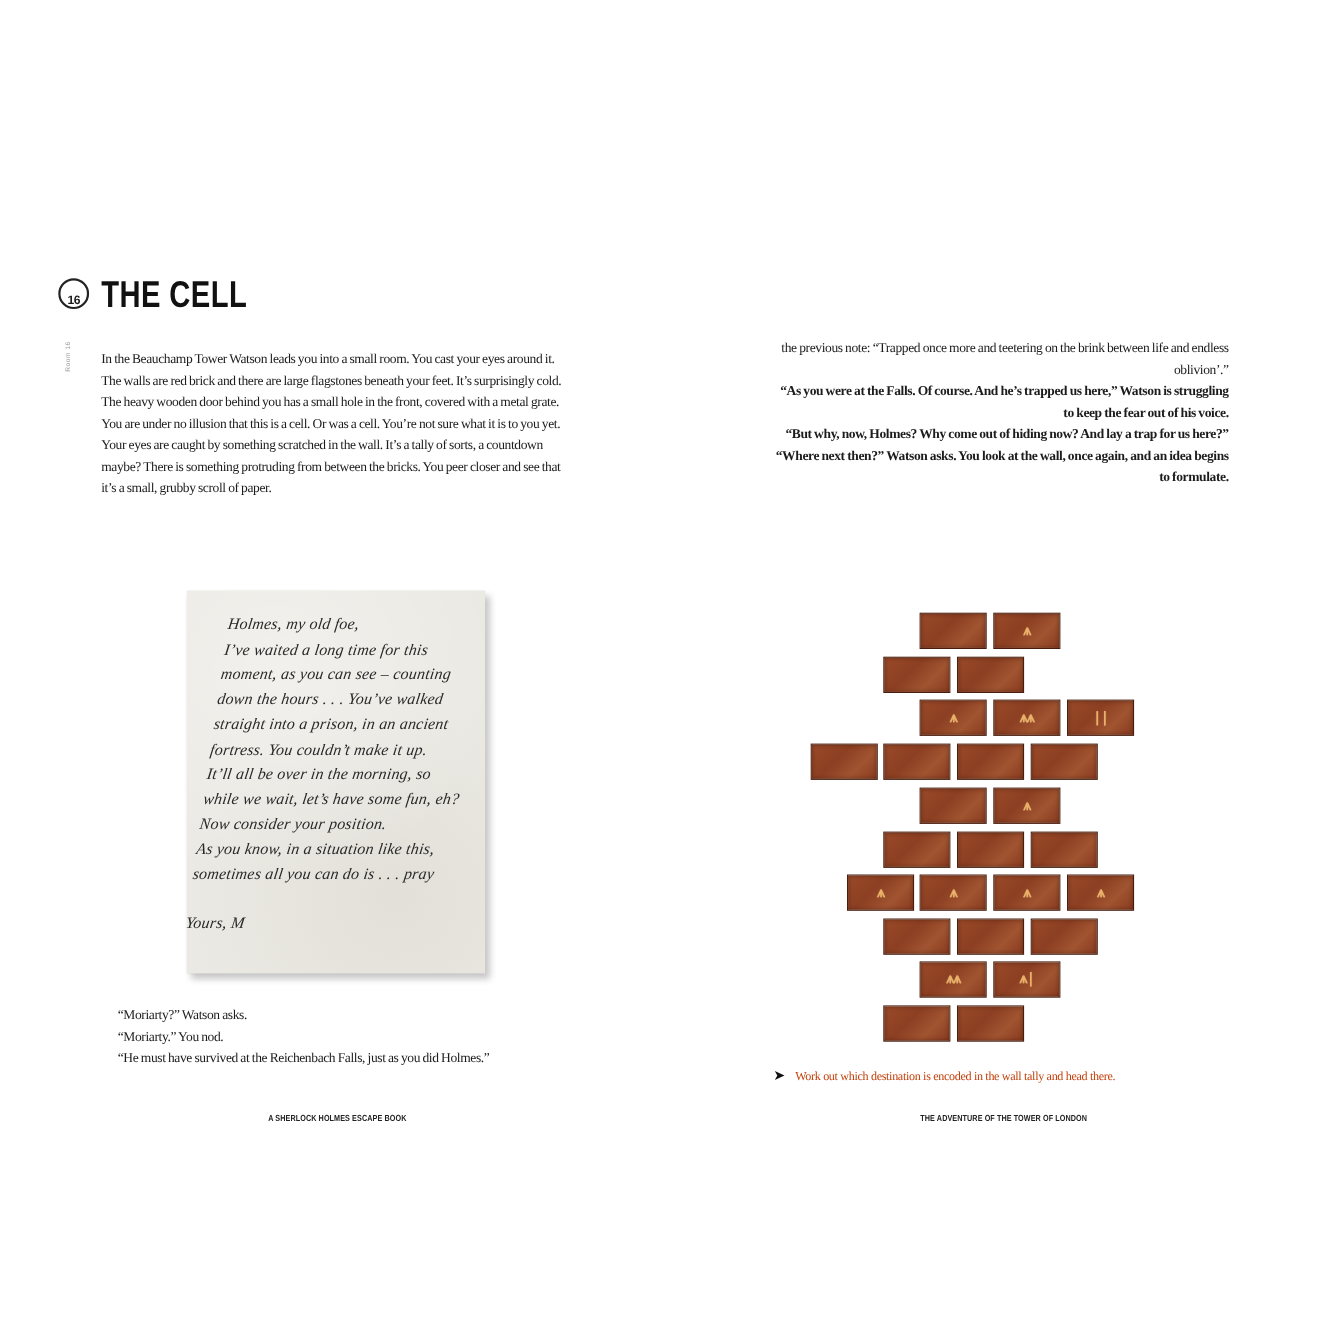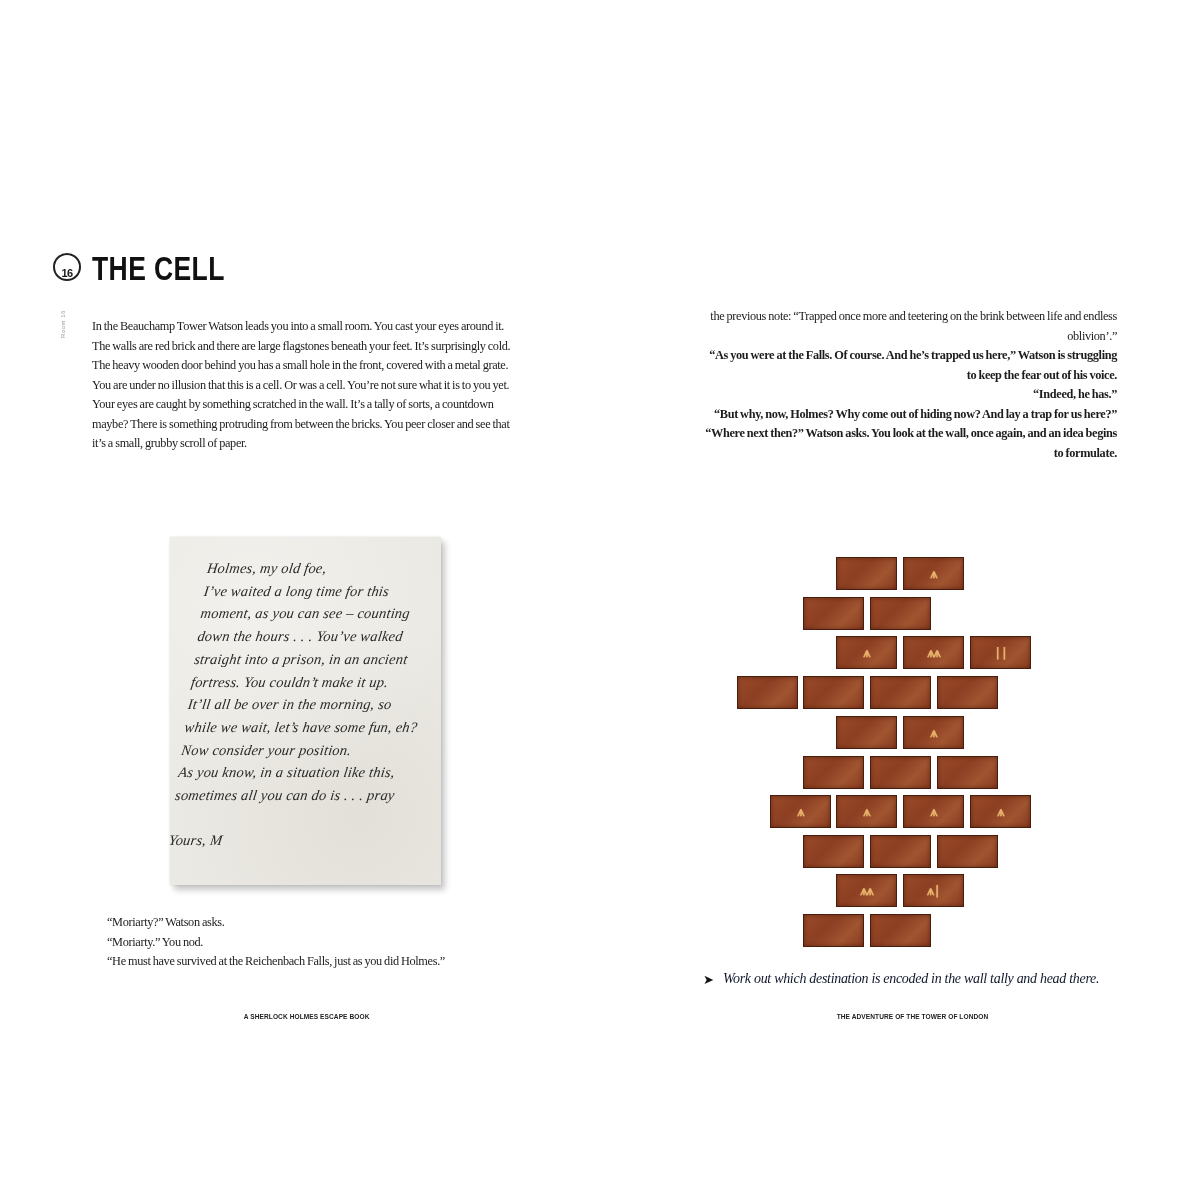--- a/index.html
+++ b/index.html
@@ -112,22 +112,22 @@
     .instruction {
       position: absolute; left: 103px; top: 971px;
       display: flex; align-items: center;
       width: 420px;
     }
     .instruction .arrow {
       font-size: 13px; color: #111; margin-right: 9px;
       font-family: "DejaVu Sans", sans-serif;
     }
     .instruction .text {
-      font-style: italic; font-size: 14px;
-      color: #0f172a; letter-spacing: -0.3px;
+      font-size: 11px;
+      color: #c2410c; letter-spacing: -0.3px;
       white-space: nowrap;
     }
   </style>
 </head>
 <body>
 
 <div class="page page-left">
   <div class="chapter-badge">
     <span>16</span>
   </div>
@@ -161,21 +161,20 @@
     <p>“He must have survived at the Reichenbach Falls, just as you did Holmes.”</p>
   </div>
 
   <div class="footer footer-left">A Sherlock Holmes Escape Book</div>
 </div>
 
 <div class="page page-right">
   <div class="body-text right-top">
     <p>the previous note: “Trapped once more and teetering on the brink between life and endless oblivion’.”</p>
     <p class="indent">“As you were at the Falls. Of course. And he’s trapped us here,” Watson is struggling to keep the fear out of his voice.</p>
-    <p class="indent">“Indeed, he has.”</p>
     <p class="indent">“But why, now, Holmes? Why come out of hiding now? And lay a trap for us here?”</p>
     <p class="indent">“Where next then?” Watson asks. You look at the wall, once again, and an idea begins to formulate.</p>
   </div>
 
   <div class="instruction">
     <span class="arrow">➤</span>
     <span class="text">Work out which destination is encoded in the wall tally and head there.</span>
   </div>
 
   <div class="footer footer-right">The Adventure of the Tower of London</div>

